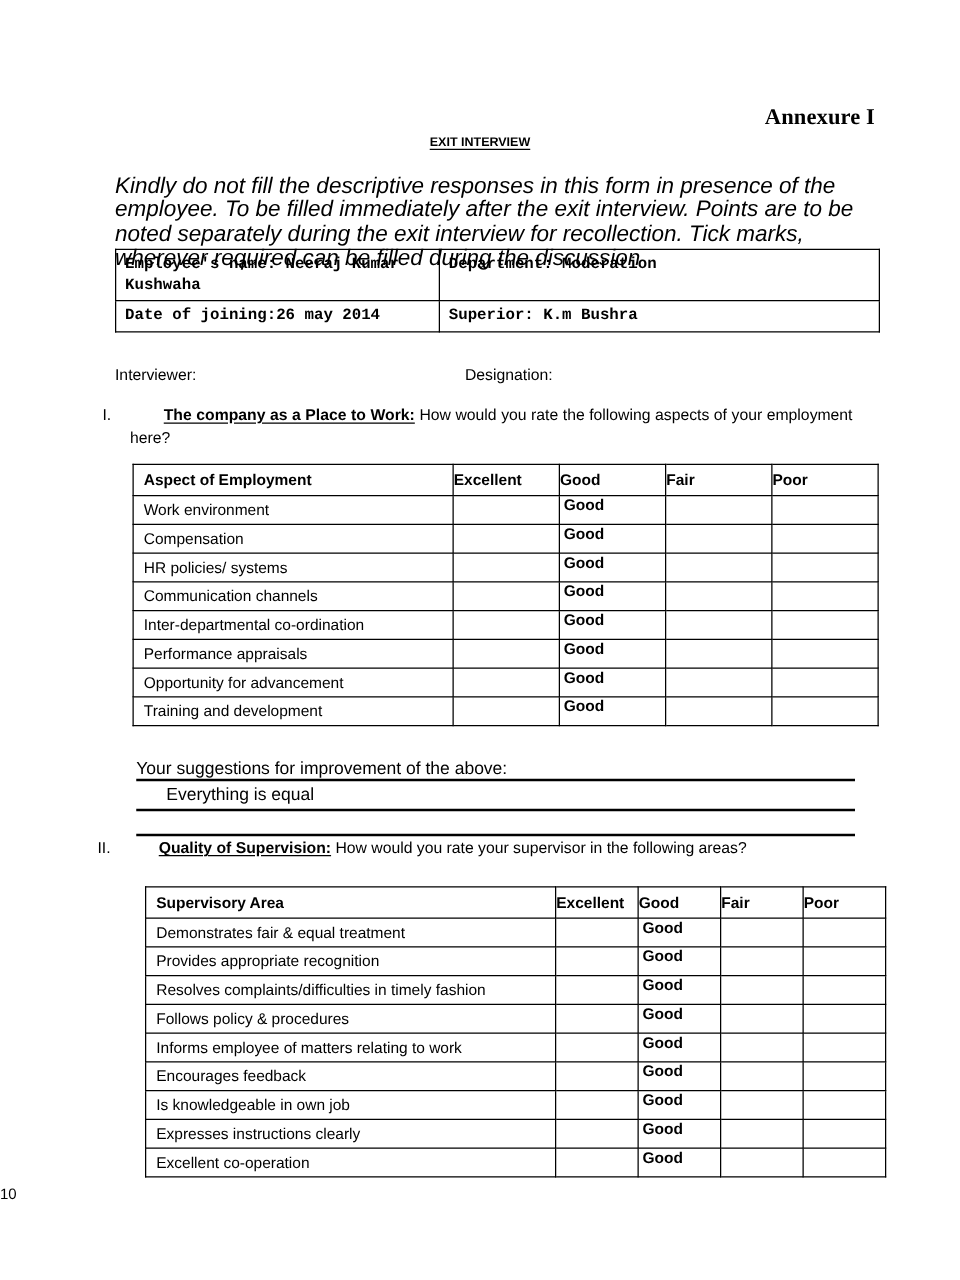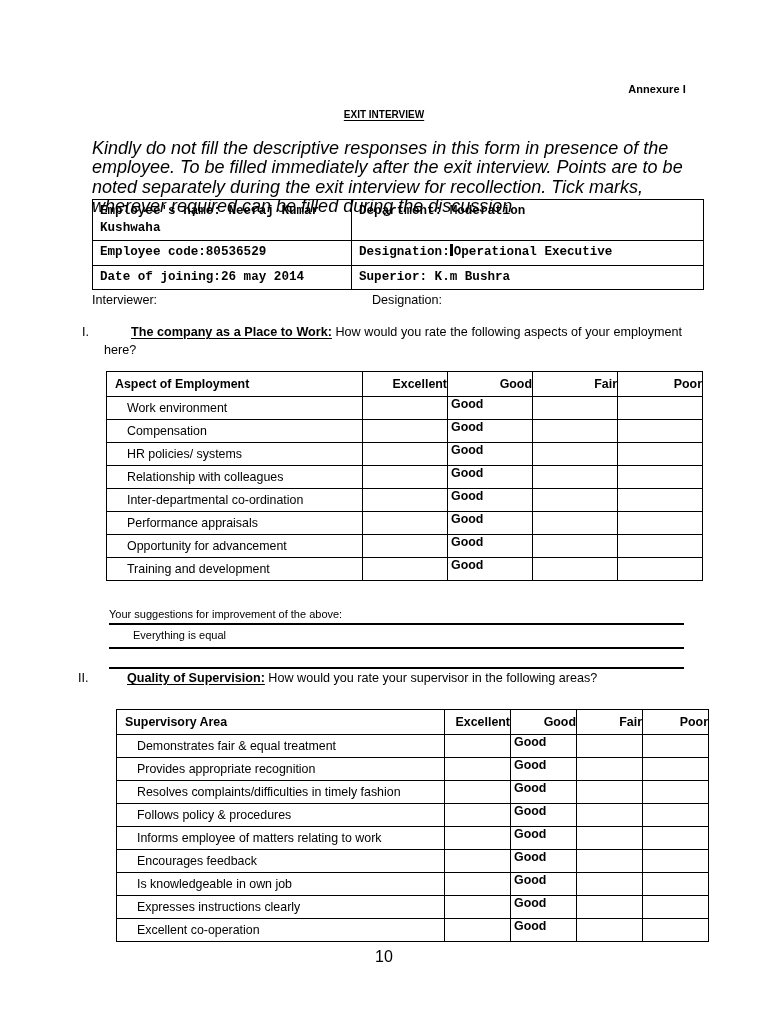--- a/index.html
+++ b/index.html
@@ -20,24 +20,25 @@
     inset: 0;
     width: 768px;
     height: 1024px;
     overflow: hidden;
   }
 
   
   .annexure {
     position: absolute;
     top: 83px;
-    right: 82px;
-    font-size: 11px;
+    right: 68px;
+    font-size: 18px;
     font-weight: bold;
     letter-spacing: 0.1px;
+    font-family: Liberation Serif, serif;
   }
   .doc-title {
     position: absolute;
     top: 109px;
     left: 0;
     width: 768px;
     text-align: center;
     font-size: 10px;
     font-weight: bold;
     text-decoration: underline;
@@ -140,33 +141,33 @@
   }
   .rating-table th,
   .rating-table td {
     border: 1.2px solid #000;
     padding: 0;
   }
   .rating-table thead th {
     font-weight: bold;
     height: 24px;
     line-height: 24px;
-    text-align: right;
+    text-align: left;
     vertical-align: middle;
   }
   .rating-table thead th.aspect-head {
     text-align: left;
     padding-left: 8px;
   }
   .rating-table tbody td {
     height: 22px;
     vertical-align: top;
   }
   .rating-table tbody td.aspect {
-    padding-left: 20px;
+    padding-left: 8px;
     line-height: 22px;
     vertical-align: middle;
     white-space: nowrap;
   }
   .rating-table tbody td.mark {
     font-weight: bold;
     padding-left: 3px;
     line-height: 13px;
     vertical-align: top;
   }
@@ -185,21 +186,21 @@
     left: 116px;
     width: 592px;
   }
 
   
   .suggestions {
     position: absolute;
     top: 606px;
     left: 109px;
     width: 575px;
-    font-size: 11px;
+    font-size: 14px;
   }
   .suggestions .label {
     line-height: 16px;
     padding-bottom: 1px;
   }
   .suggestions .rule {
     border-top: 2.2px solid #000;
     height: 0;
     width: 100%;
   }
@@ -210,44 +211,39 @@
   .suggestions .gap {
     height: 18px;
   }
 
   
   .page-number {
     position: absolute;
     top: 948px;
     left: 0;
     width: 768px;
-    text-align: center;
-    font-size: 16px;
+    font-size: 12px;
   }
 </style>
 </head>
 <body>
 
 <div class="page">
 
   <div class="annexure">Annexure I</div>
 
   <div class="doc-title">EXIT INTERVIEW</div>
 
   <div class="intro">Kindly do not fill the descriptive responses in this form in presence of the employee. To be filled immediately after the exit interview. Points are to be noted separately during the exit interview for recollection. Tick marks, wherever required can be filled during the discussion</div>
 
   <table class="info-table">
     <tbody>
       <tr>
         <td class="col-left">Employee's name: Neeraj Kumar Kushwaha</td>
         <td>Department: Moderation</td>
-      </tr>
-      <tr>
-        <td class="col-left">Employee code:80536529</td>
-        <td><span>Designation:</span><span class="caret"></span><span>Operational Executive</span></td>
       </tr>
       <tr>
         <td class="col-left">Date of joining:26 may 2014</td>
         <td>Superior: K.m Bushra</td>
       </tr>
     </tbody>
   </table>
 
   <div class="interviewer-row">
     <span>Interviewer:</span>
@@ -292,21 +288,21 @@
           <td class="mark"></td>
         </tr>
         <tr>
           <td class="aspect">HR policies/ systems</td>
           <td class="mark"></td>
           <td class="mark"><span>Good</span></td>
           <td class="mark"></td>
           <td class="mark"></td>
         </tr>
         <tr>
-          <td class="aspect">Relationship with colleagues</td>
+          <td class="aspect">Communication channels</td>
           <td class="mark"></td>
           <td class="mark"><span>Good</span></td>
           <td class="mark"></td>
           <td class="mark"></td>
         </tr>
         <tr>
           <td class="aspect">Inter-departmental  co-ordination</td>
           <td class="mark"></td>
           <td class="mark"><span>Good</span></td>
           <td class="mark"></td>

